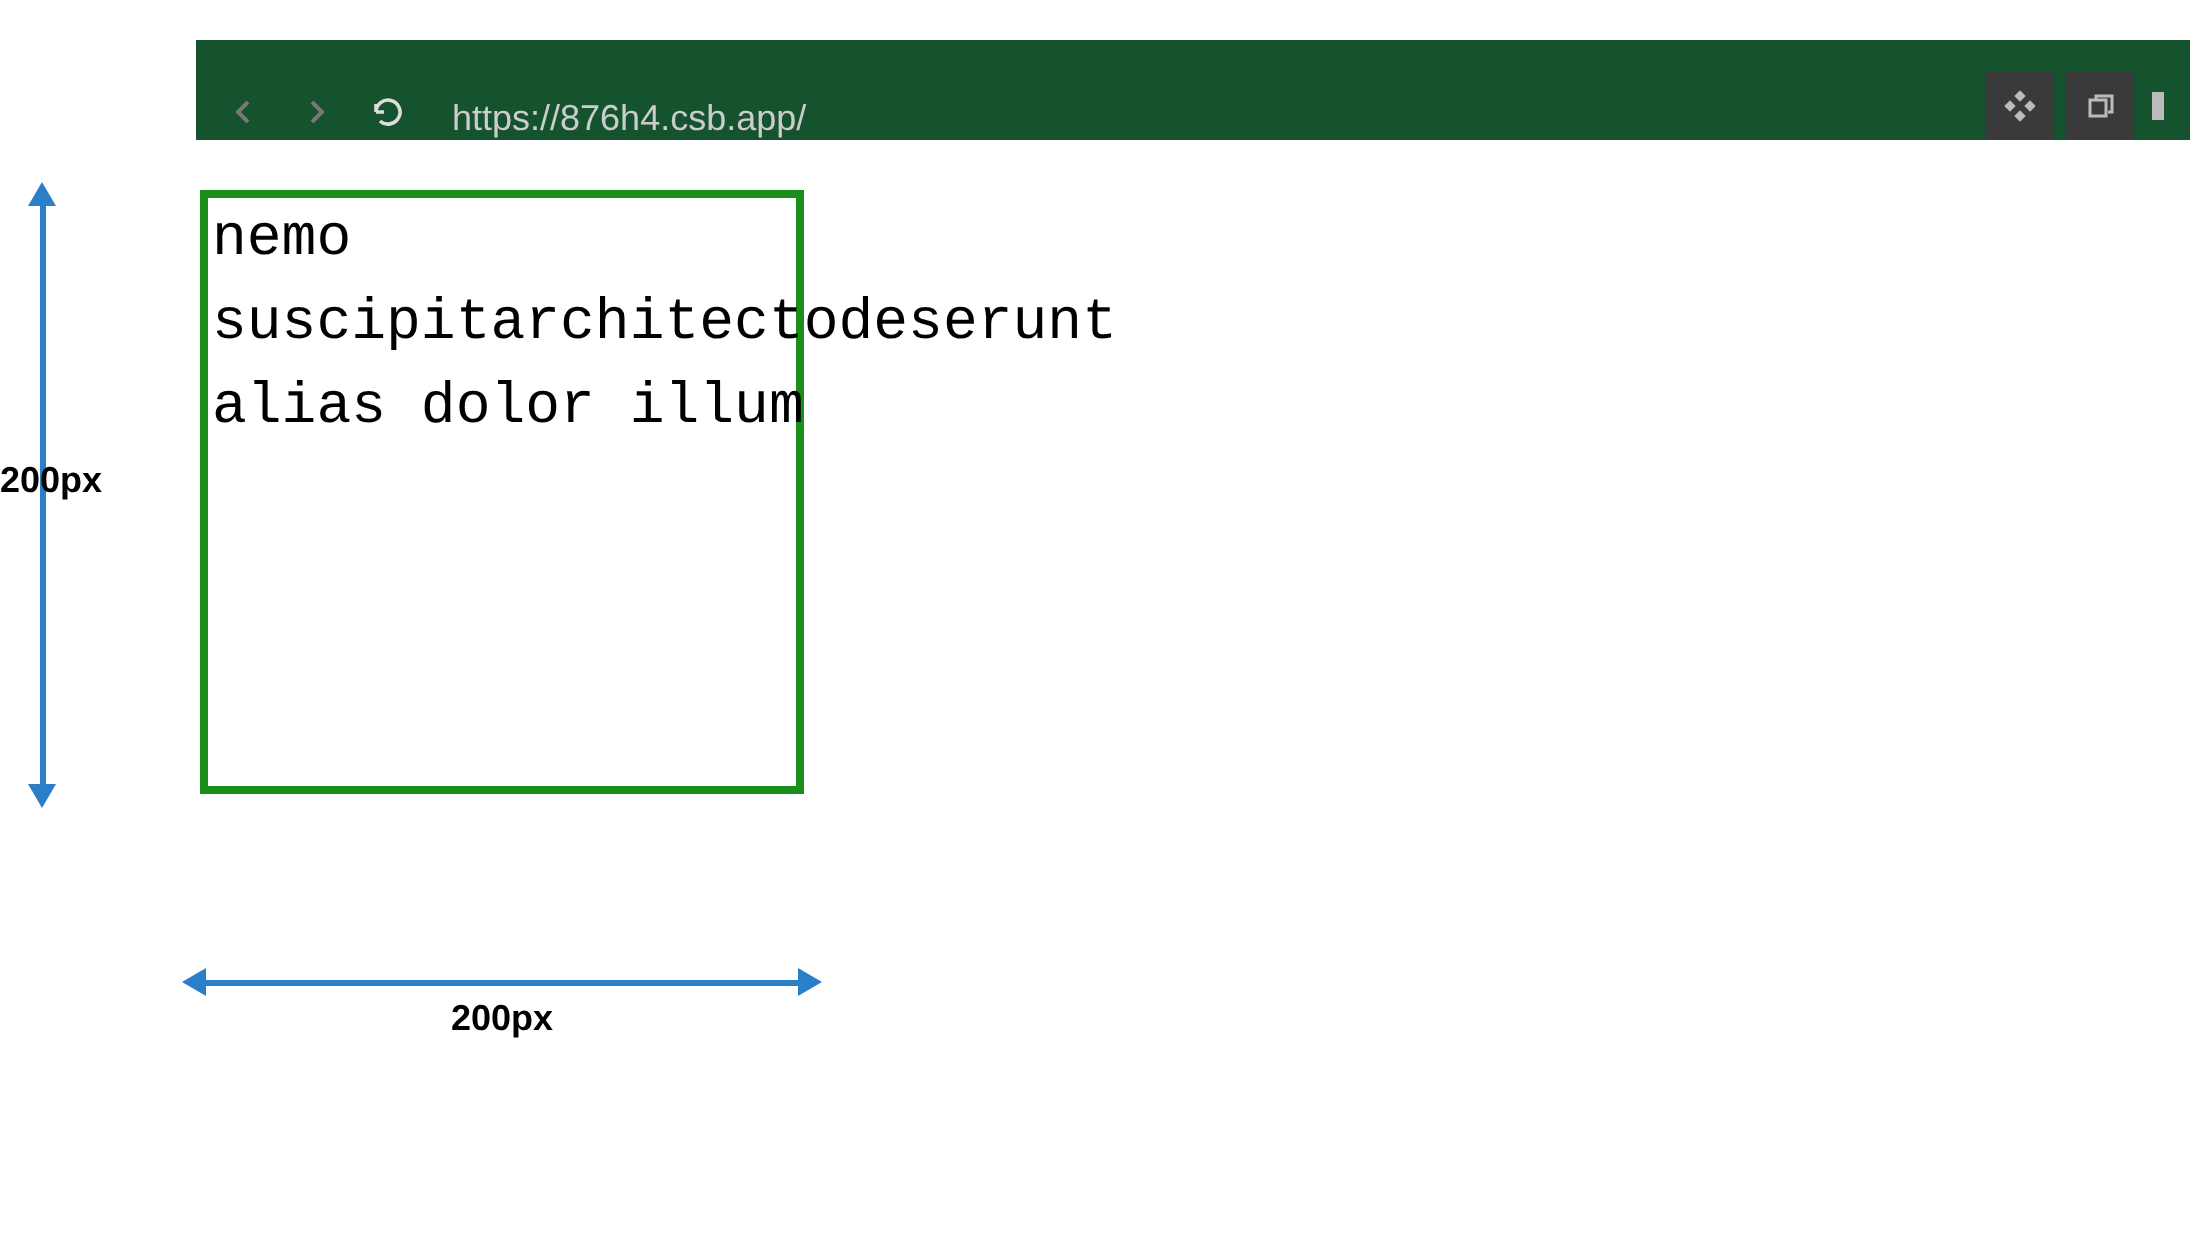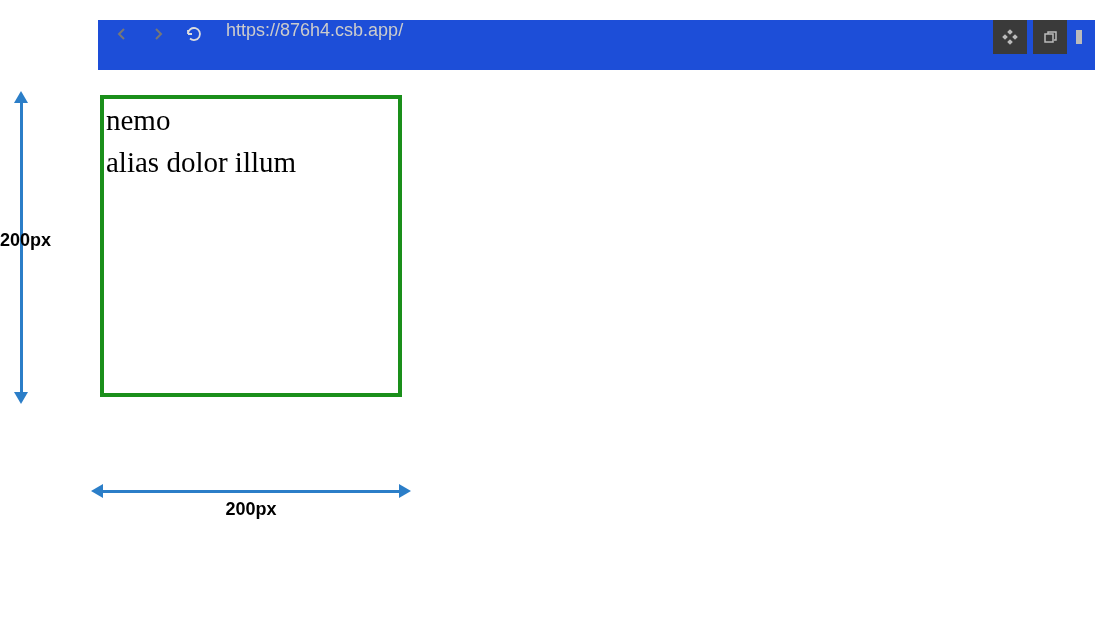--- a/index.html
+++ b/index.html
@@ -13,23 +13,23 @@
       width: 1095px;
       height: 622px;
       position: relative;
     }
     .browser-bar {
       position: absolute;
       top: 20px;
       left: 98px;
       right: 0;
       height: 50px;
-      background: #1d4ed8;
-      display: flex;
-      align-items: flex-start;
+      background: #14532d;
+      display: flex;
+      align-items: flex-end;
       padding: 0 10px;
       gap: 8px;
     }
     .nav-btn {
       width: 28px;
       height: 28px;
       color: #777;
       display: flex;
       align-items: center;
       justify-content: center;
@@ -73,20 +73,21 @@
       background: #fff;
       font-family: Georgia, 'Times New Roman', serif;
       font-size: 29px;
       line-height: 1.45;
       color: #000;
       padding: 0 2px;
       overflow: visible;
     }
     .box ul {
       list-style: none;
+      font-family: Liberation Mono, monospace;
     }
     .box li {
       white-space: nowrap;
     }
     .dim-vertical {
       position: absolute;
       top: 100px;
       left: 20px;
       display: flex;
       align-items: center;
@@ -208,20 +209,21 @@
 
 <div class="dim-vertical">
   <div class="arrow-line-v"></div>
 </div>
 <div class="dim-label-v">200px</div>
 
 <div class="content-area">
   <div class="box">
     <ul>
       <li>nemo</li>
+      <li>suscipitarchitectodeserunt</li>
       <li>alias dolor illum</li>
     </ul>
   </div>
 </div>
 
 <div class="dim-horizontal">
   <div class="arrow-line-h"></div>
   <div class="dim-label-h">200px</div>
 </div>
 

